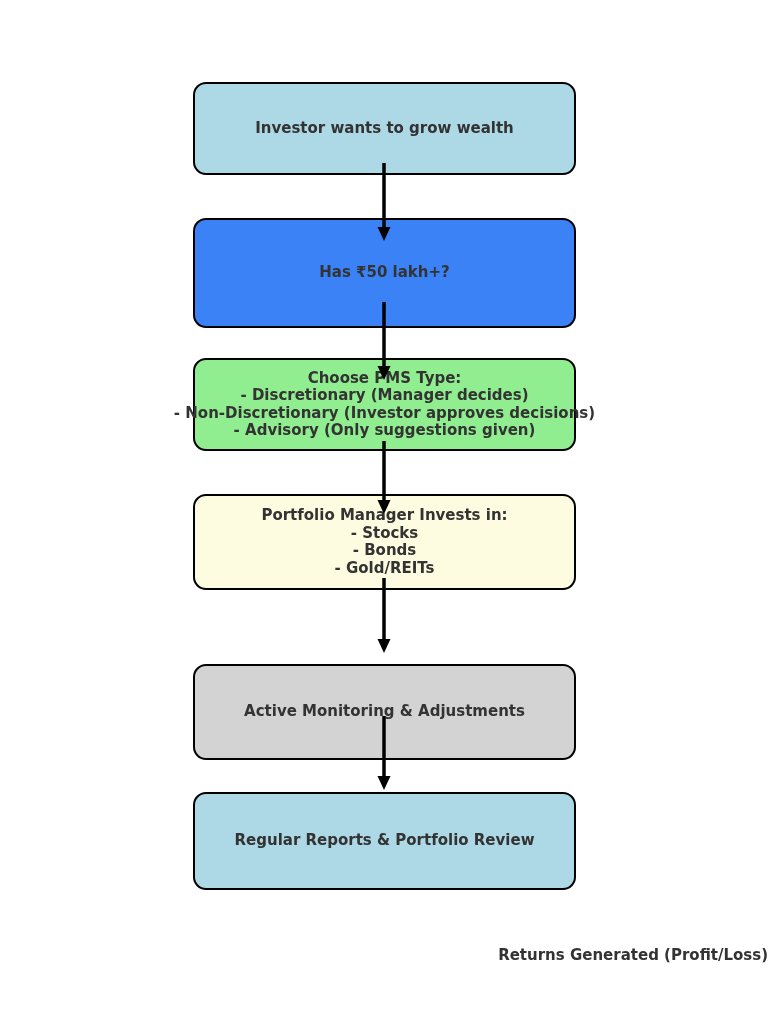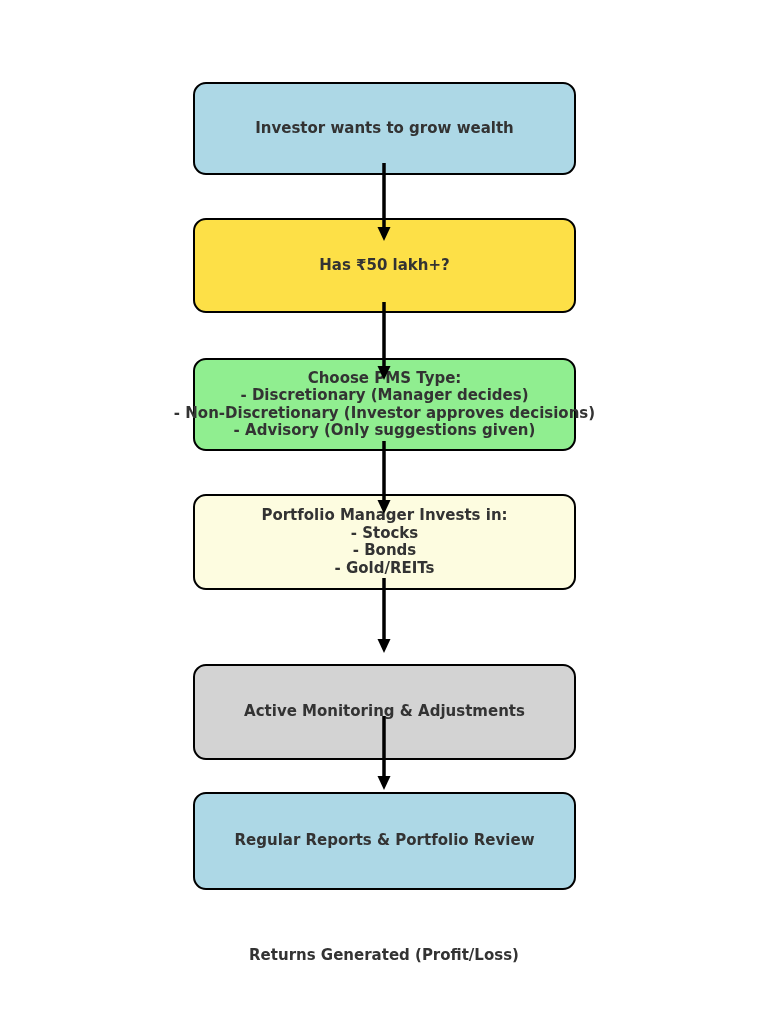--- a/index.html
+++ b/index.html
@@ -49,35 +49,35 @@
     fill: none;
   }
   .arrows polygon {
     stroke: none;
   }
   .caption {
     position: absolute;
     left: 0;
     top: 947px;
     width: 768px;
-    text-align: center;
+    text-align: right;
     white-space: nowrap;
     z-index: 1;
   }
 </style>
 </head>
 <body>
 
 <div class="canvas" style="color: rgb(51, 51, 51); background-color: rgb(255, 255, 255);">
 
   <div class="node" style="top: 82px; height: 93px; background-color: rgb(173, 216, 230); border-color: rgb(0, 0, 0);">
     <div class="line">Investor wants to grow wealth</div>
   </div>
 
-  <div class="node" style="top: 218px; height: 95px; background-color: #fde047; border-color: rgb(0, 0, 0);">
+  <div class="node" style="top: 218px; height: 110px; background-color: #3b82f6; border-color: rgb(0, 0, 0);">
     <div class="line">Has ₹50 lakh+?</div>
   </div>
 
   <div class="node" style="top: 494px; height: 96px; background-color: rgb(253, 252, 224); border-color: rgb(0, 0, 0);">
     <div class="line">Portfolio Manager Invests in:</div>
     <div class="line">- Stocks</div>
     <div class="line">- Bonds</div>
     <div class="line">- Gold/REITs</div>
   </div>
 

